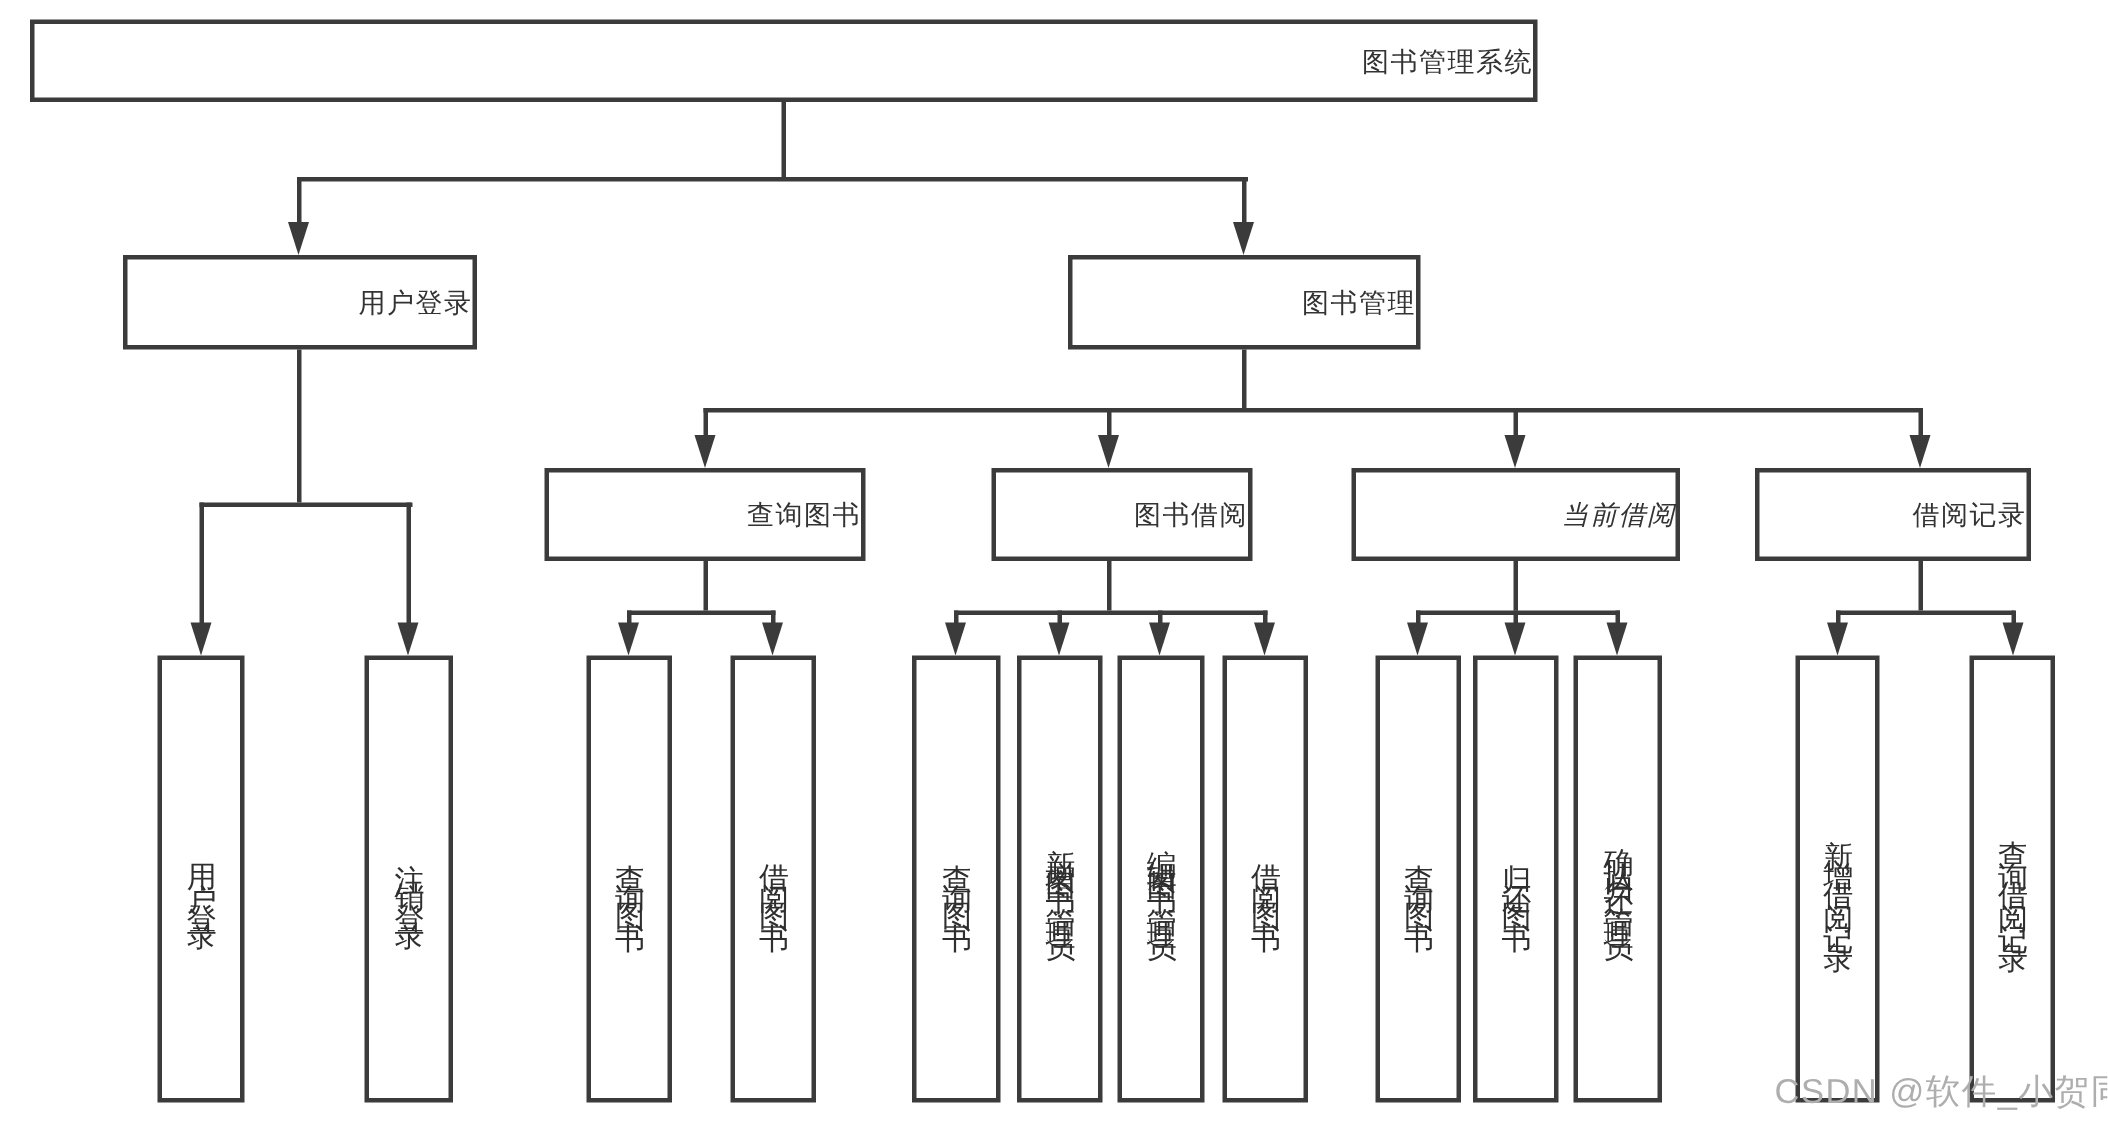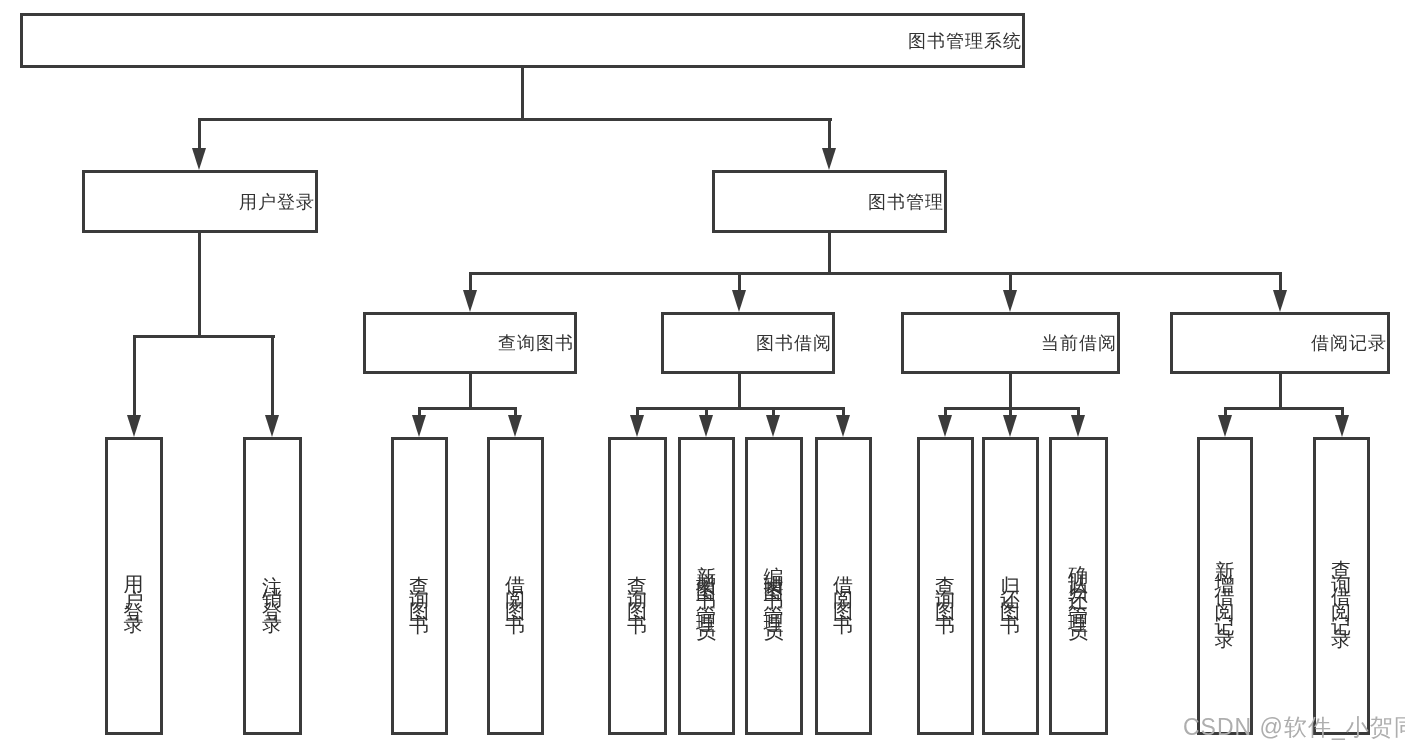--- a/index.html
+++ b/index.html
@@ -67,24 +67,24 @@
   <div class="arr" style="left:732px;top:290px;"></div>
   <div class="arr" style="left:1003px;top:290px;"></div>
   <div class="arr" style="left:1273px;top:290px;"></div>
 
   <div class="box" style="left:363px;top:312px;width:214px;height:62px;">
     <span>查询图书</span>
   </div>
   <div class="box" style="left:632px;top:312px;width:174px;height:62px;margin-left:29px;">
     <span>图书借阅</span>
   </div>
-  <div class="box" style="left:901px;top:312px;width:219px;height:62px;">
+  <div class="box" style="left:901px;top:312px;width:219px;height:62px;font-style:italic;">
     <span>当前借阅</span>
   </div>
-  <div class="box" style="left:1170px;top:312px;width:220px;height:62px;">
+  <div class="box" style="left:1170px;top:312px;width:184px;height:62px;">
     <span>借阅记录</span>
   </div>
 
   <div class="l" style="left:469px;top:374px;width:3px;height:33px;"></div>
   <div class="l" style="left:738px;top:374px;width:3px;height:33px;"></div>
   <div class="l" style="left:1009px;top:374px;width:3px;height:33px;"></div>
   <div class="l" style="left:1279px;top:374px;width:3px;height:33px;"></div>
 
   <div class="l" style="left:418px;top:407px;width:99px;height:3px;"></div>
   <div class="l" style="left:636px;top:407px;width:209px;height:3px;"></div>

